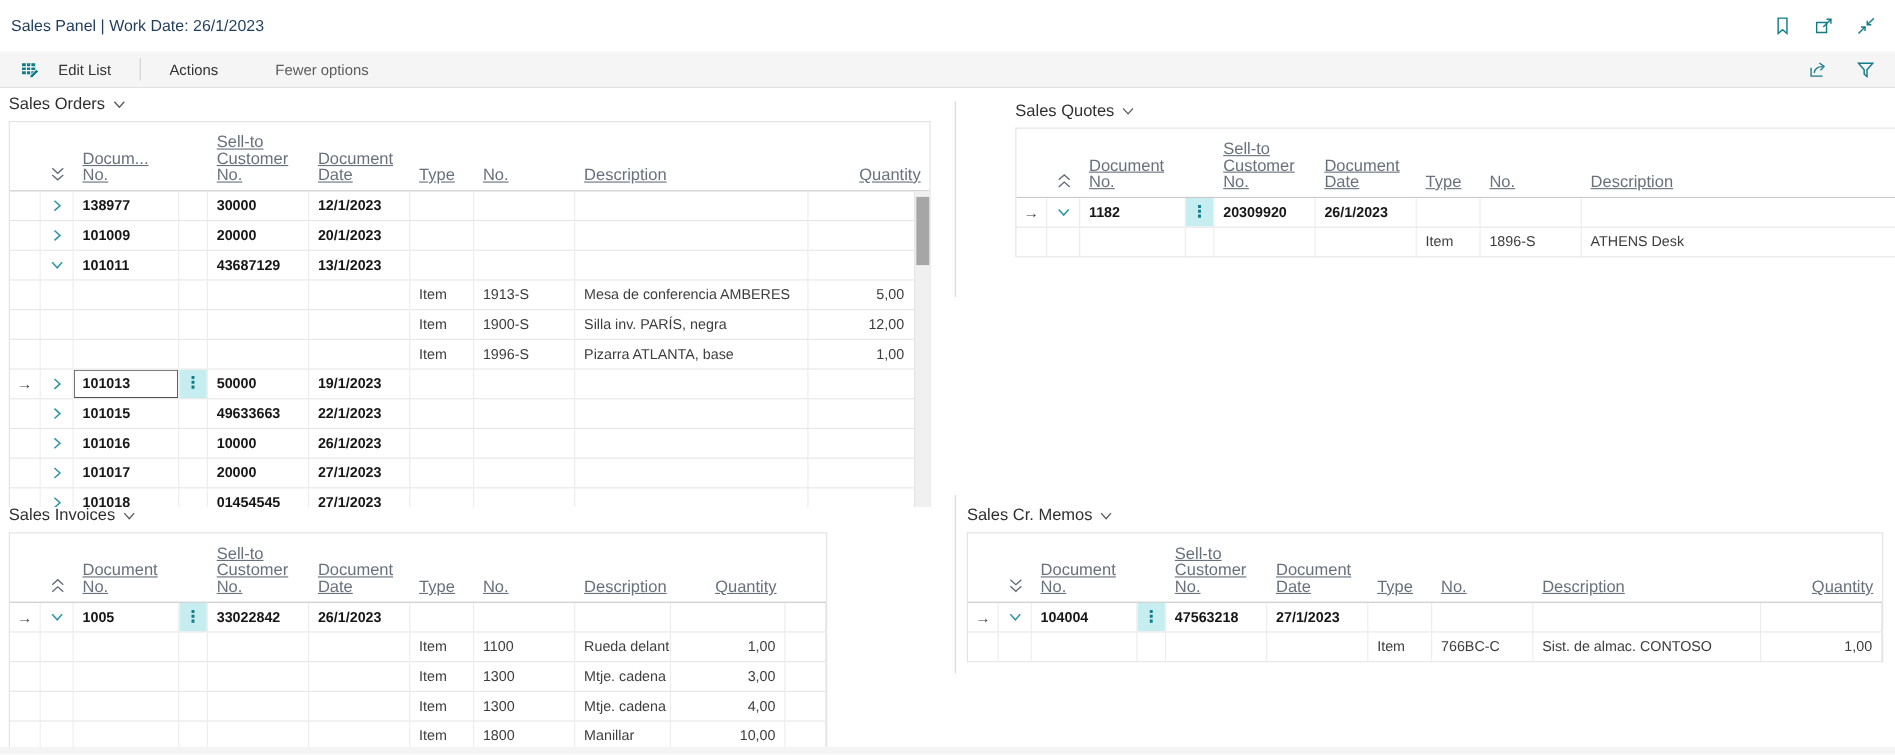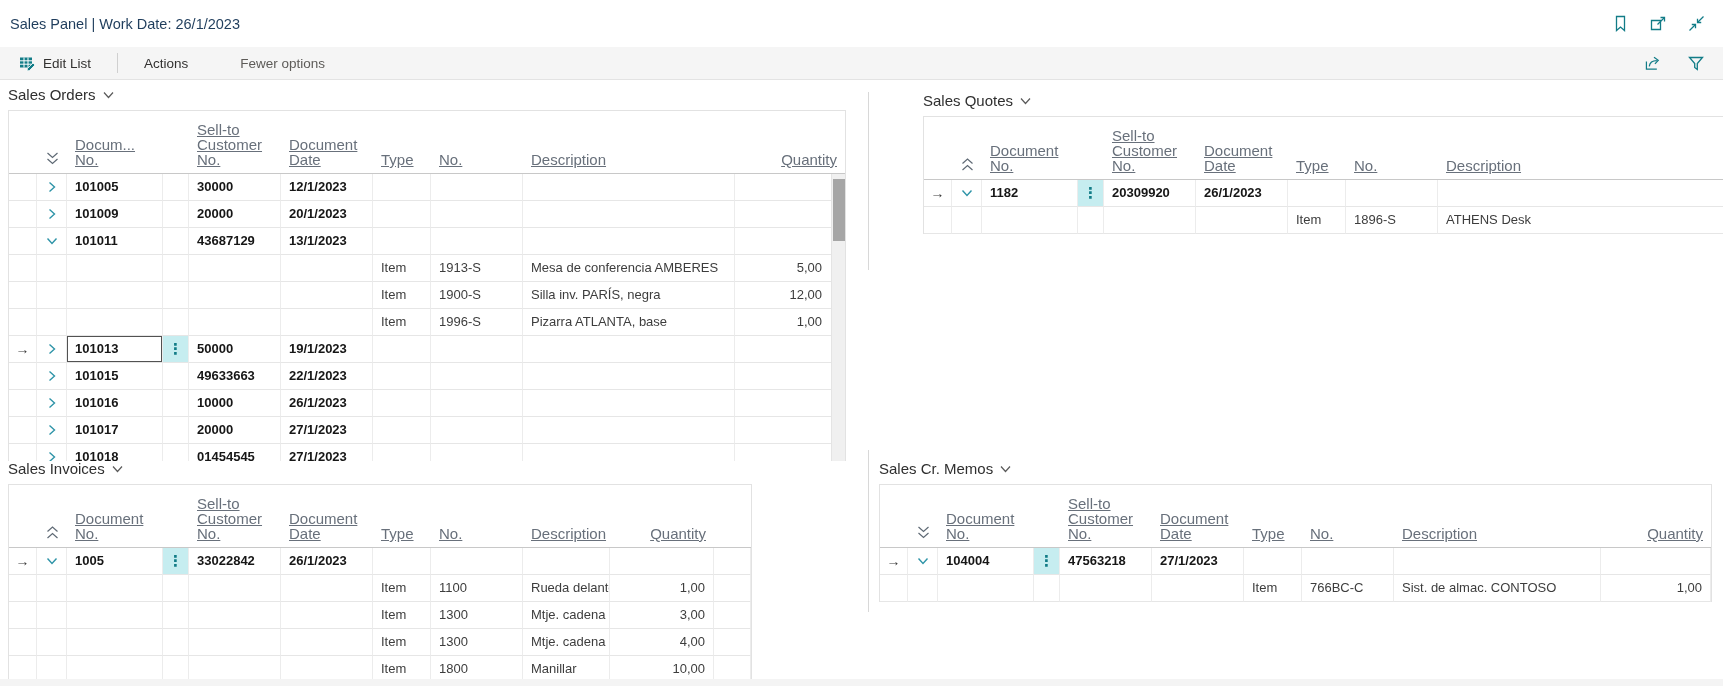--- a/index.html
+++ b/index.html
@@ -13,21 +13,21 @@
   }
   
   .titlebar{height:47px;background:#fff;display:flex;align-items:center;
             justify-content:space-between;padding:0 18px 0 10px;box-sizing:border-box;}
   .page-title{font-size:14.5px;color:var(--title);}
   .tb-icons{display:flex;gap:20px;align-items:center;color:var(--accent);}
   .icon-btn{display:flex;align-items:center;justify-content:center;width:18px;height:18px;cursor:pointer;}
   .toolbar{height:33px;background:#f5f5f5;border-bottom:1px solid #e3e3e3;display:flex;
            align-items:center;justify-content:space-between;padding:0 18px;box-sizing:border-box;}
   .tb-left{display:flex;align-items:center;font-size:13.5px;color:#323130;}
-  .tb-item{display:flex;align-items:center;gap:7px;cursor:pointer;}
+  .tb-item{display:flex;align-items:center;gap:17px;cursor:pointer;}
   .tb-sep{width:1px;height:20px;background:#d0d0d0;margin:0 26px;}
   .tb-gap{width:52px;}
   .fewer{color:#5d5b58;}
   .tb-right{display:flex;gap:24px;align-items:center;color:var(--accent);}
   
   .content{position:relative;height:606px;background:#fff;}
   .vdiv{position:absolute;width:1px;background:#d8d8d8;left:868px;}
   .bottom-strip{position:absolute;left:0;right:0;bottom:0;height:7px;background:#f4f4f4;}
   .panel{position:absolute;}
   .panel-title{display:flex;align-items:center;gap:7px;font-size:15px;color:#2f2f2f;
@@ -178,21 +178,21 @@
         <div class="rows">
           <div class="grid row">
             <div class="cell ctr gutter"></div>
             <div class="cell ctr">
               <span class="expander">
                 <svg width="10" height="12" viewBox="0 0 10 12" fill="none" stroke="currentColor" stroke-width="1.4">
                   <polyline points="2.5,1.5 7.5,6 2.5,10.5"></polyline>
                 </svg>
               </span>
             </div>
-            <div class="cell b">101005</div>
+            <div class="cell b">138977</div>
             <div class="cell ctr"></div>
             <div class="cell b">30000</div>
             <div class="cell b">12/1/2023</div>
             <div class="cell"></div>
             <div class="cell"></div>
             <div class="cell"></div>
             <div class="cell right qty"></div>
           </div>
           <div class="grid row">
             <div class="cell ctr gutter"></div>

